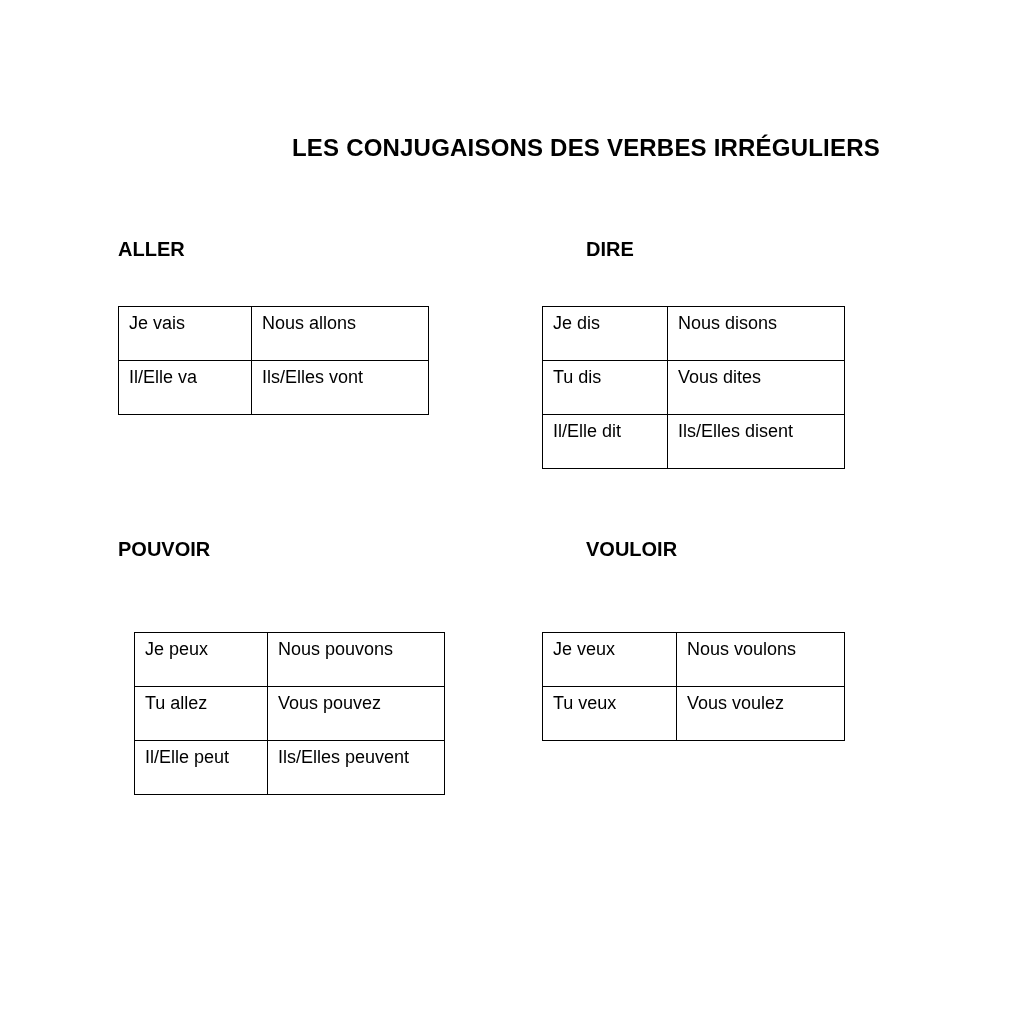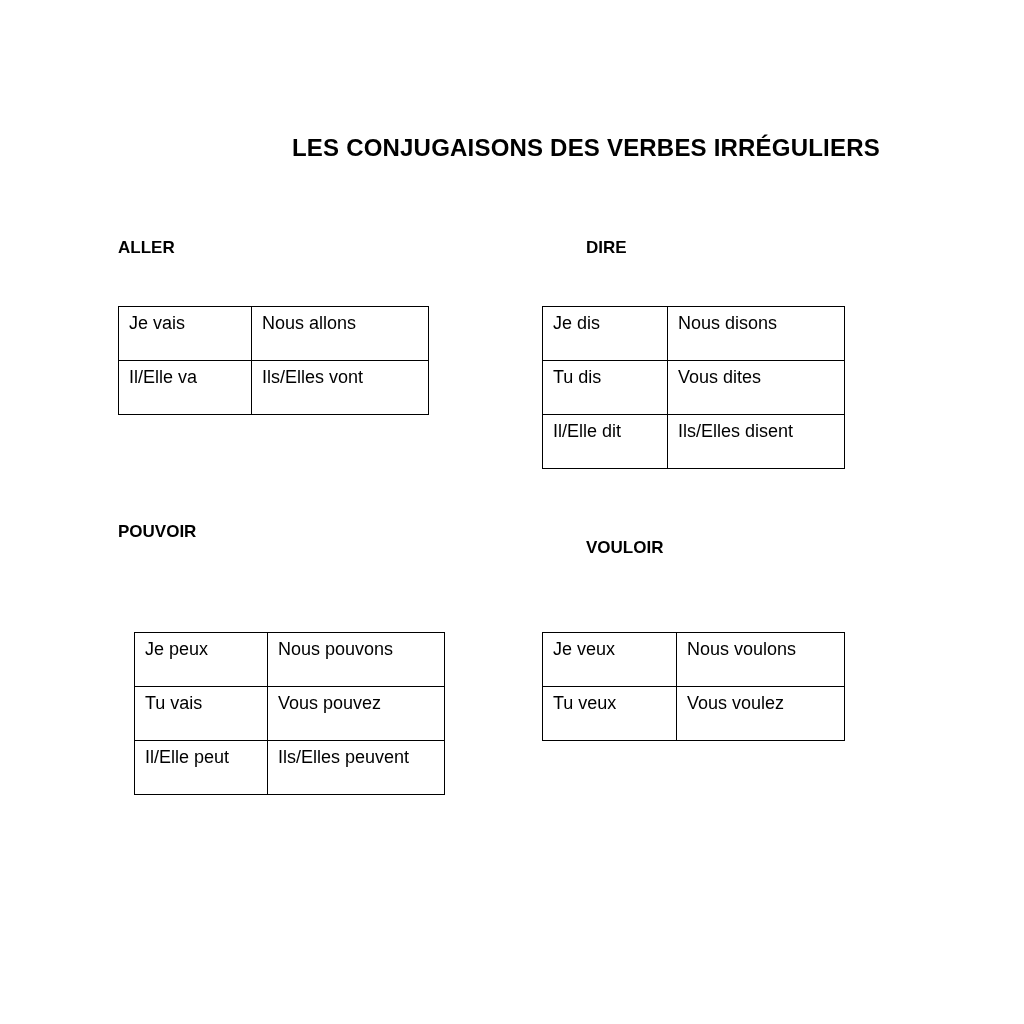--- a/index.html
+++ b/index.html
@@ -1,18 +1,18 @@
 <!DOCTYPE html>
 <html><head>
 <meta charset="utf-8">
 <style>
   html, body { margin:0; padding:0; background:#ffffff; }
   body { width:1024px; height:1024px; position:relative; overflow:hidden; font-family:"Liberation Sans", sans-serif; color:#000; }
   .title { position:absolute; left:292px; top:134px; width:540px; font-size:24px; font-weight:bold; letter-spacing:0.2px; white-space:nowrap; }
-  .verb { position:absolute; font-size:17px; font-weight:bold; }
+  .verb { position:absolute; font-size:20px; font-weight:bold; }
   table.conj { position:absolute; border-collapse:collapse; table-layout:fixed;padding-left:28px; }
   table.conj td { border:1.5px solid #000; height:54px; vertical-align:top; padding:5px 0 0 10px; font-size:18px; line-height:22px; box-sizing:border-box; white-space:nowrap; }
 </style>
 </head>
 <body>
 
 <div class="title">LES CONJUGAISONS DES VERBES IRRÉGULIERS</div>
 
 <div class="verb" style="left:118px;top:238px;">ALLER</div>
 <table class="conj" style="left:118px;top:306px;width:310px;">
@@ -47,33 +47,33 @@
         <td>Tu dis</td>
         <td>Vous dites</td>
       </tr>
   <tr>
         <td>Il/Elle dit</td>
         <td>Ils/Elles disent</td>
       </tr>
 </tbody>
   </table>
 
-<div class="verb" style="left:118px;top:522px;">POUVOIR</div>
+<div class="verb" style="left:118px;top:538px;">POUVOIR</div>
 <table class="conj" style="left:134px;top:632px;width:310px;">
   <colgroup>
       <col style="width:133px">
       <col style="width:177px">
     </colgroup>
   <tbody>
       <tr>
         <td>Je peux</td>
         <td>Nous pouvons</td>
       </tr>
   <tr>
-        <td>Tu vais</td>
+        <td>Tu allez</td>
         <td>Vous pouvez</td>
       </tr>
   <tr>
         <td>Il/Elle peut</td>
         <td>Ils/Elles peuvent</td>
       </tr>
 </tbody>
   </table>
 
 <div class="verb" style="left:586px;top:538px;">VOULOIR</div>

